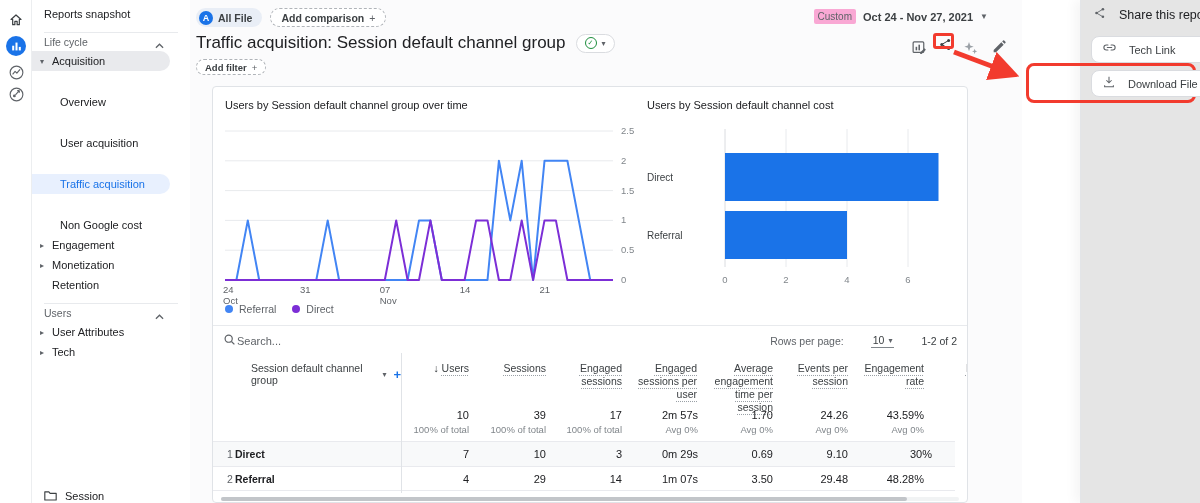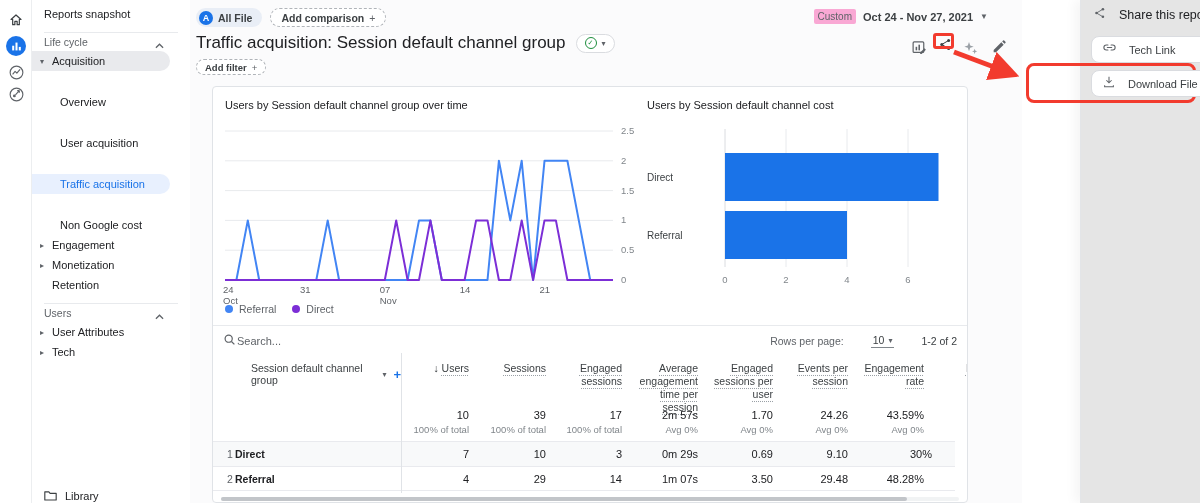--- a/index.html
+++ b/index.html
@@ -172,21 +172,21 @@
       <span>User Attributes</span>
     </div>
     <div class="nav-item nav-parent">
       <span class="tgl">▸</span>
       <span>Tech</span>
     </div>
     <div class="library">
       <span><svg width="13" height="11" viewBox="0 0 16 13">
             <path d="M1 2 h5 l1.5 1.8 H15 V12 H1 Z" fill="none" stroke="#3c4043" stroke-width="1.4" stroke-linejoin="round"></path>
           </svg></span>
-      <span style="font-size:11px;">Library</span>
+      <span style="font-size:11px;">Session</span>
     </div>
   </nav>
 
   <div class="main-bg"></div>
 
   <div class="chips">
     <div class="chip-users">
       <span class="a">A</span>
       <span>All File</span>
     </div>
@@ -325,22 +325,22 @@
           <div class="dim-cell">
             <span>Session default channel group</span>
             <span class="caret">▾</span>
             <span class="plus">+</span>
           </div>
         </div>
         <div style="display:flex;" id="numheads">
             <div class="nh" style="width: 68px; flex: 0 0 68px;"><span style="text-decoration: none; color: rgb(60, 64, 67);">↓ </span><span class="lbl">Users</span></div>
             <div class="nh" style="width: 77px; flex: 0 0 77px;"><span class="lbl">Sessions</span></div>
             <div class="nh" style="width: 76px; flex: 0 0 76px;"><span class="lbl">Engaged sessions</span></div>
+            <div class="nh" style="width: 75px; flex: 0 0 75px;"><span class="lbl">Engaged sessions per user</span></div>
             <div class="nh" style="width: 76px; flex: 0 0 76px;"><span class="lbl">Average engagement time per session</span></div>
-            <div class="nh" style="width: 75px; flex: 0 0 75px;"><span class="lbl">Engaged sessions per user</span></div>
             <div class="nh" style="width: 75px; flex: 0 0 75px;"><span class="lbl">Events per session</span></div>
             <div class="nh" style="width: 76px; flex: 0 0 76px;"><span class="lbl">Engagement rate</span></div>
             <div class="nh" style="width: 49px; flex: 0 0 49px;"><span class="lbl">E</span></div>
           </div>
       </div>
       <div class="tr t-totals">
         <div class="c0"></div>
         <div style="display:flex;" id="totcells">
             <div style="width: 68px; flex: 0 0 68px;">
               <div class="tot-val">10</div>

